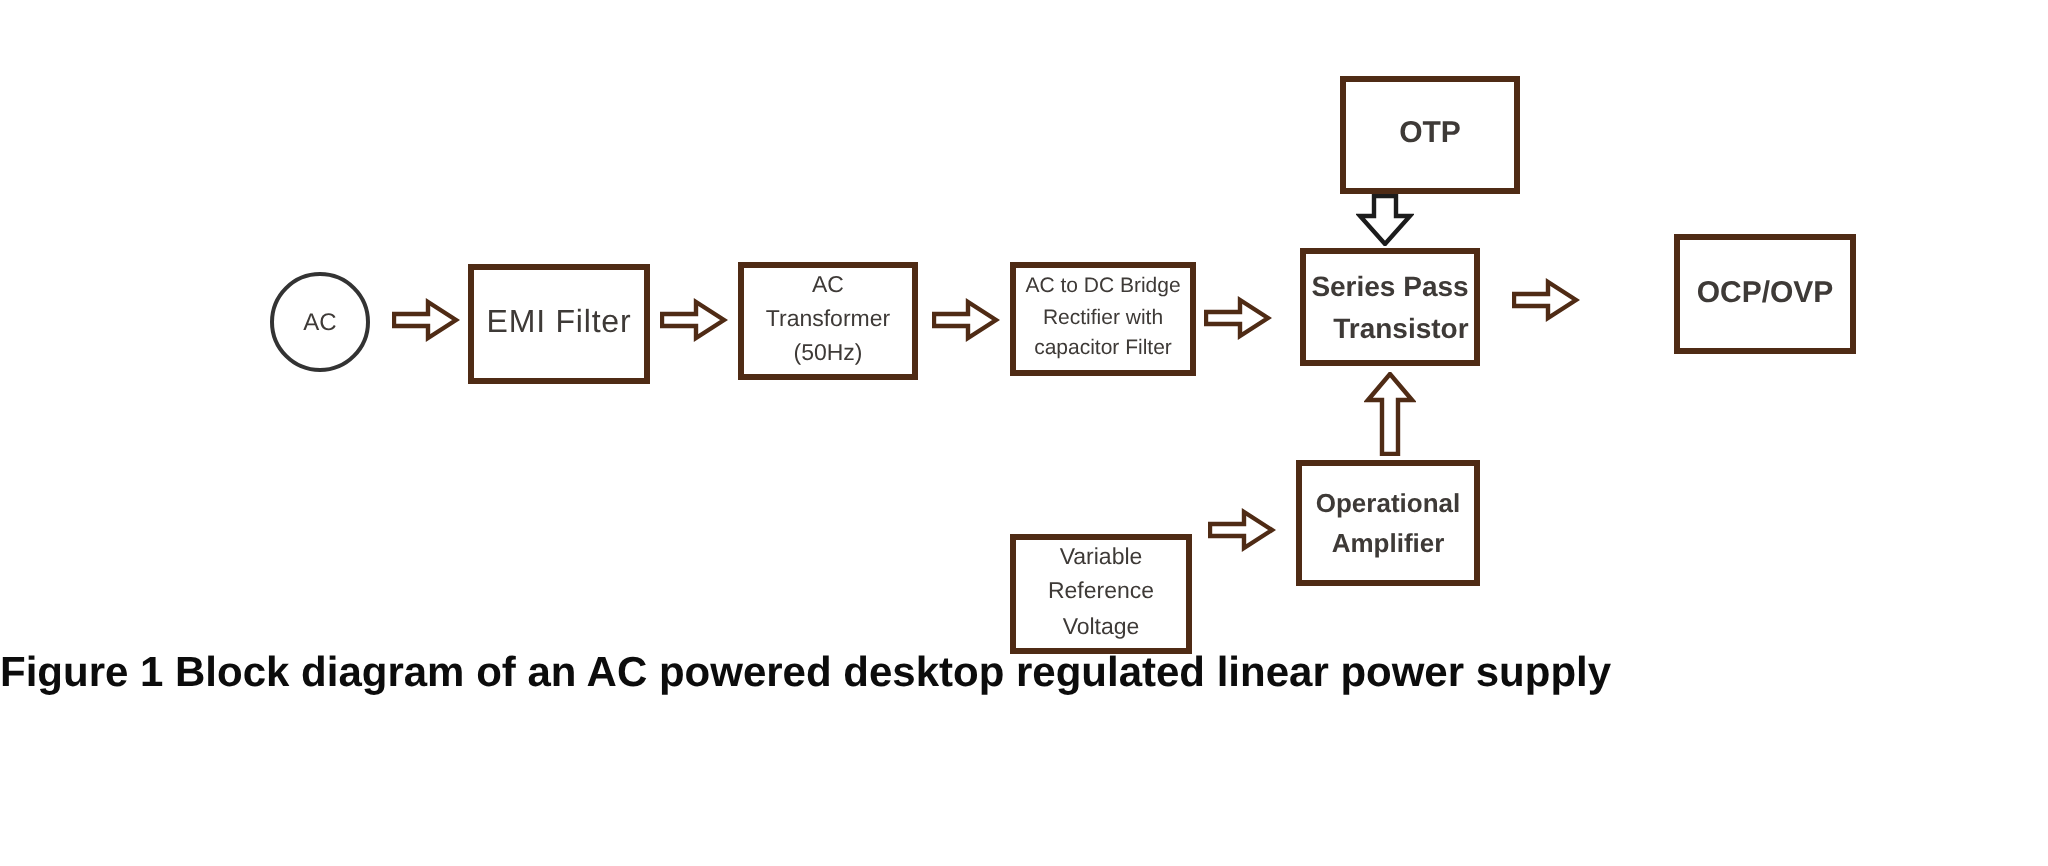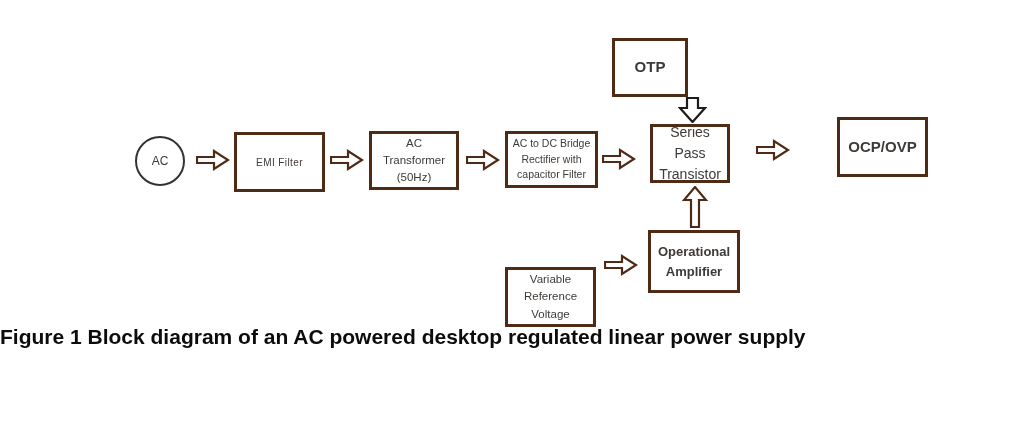--- a/index.html
+++ b/index.html
@@ -39,26 +39,26 @@
     border: 2px solid var(--circle-border);
     border-radius: 50%;
   }
   .arrow { position: absolute; display: block; }
   .arrow polygon { fill: #ffffff; stroke-linejoin: miter; }
   .arrow.brown polygon { stroke: var(--arrow-border); }
   .arrow.black polygon { stroke: var(--otp-arrow-border); }
 
   
   .n-ac     { left: 135px; top: 136px; width: 50px;  height: 50px; font-size: 12px; }
-  .n-emi    { left: 234px; top: 132px; width: 91px;  height: 60px; font-size: 10px; letter-spacing: .4px; }
+  .n-emi    { left: 234px; top: 132px; width: 91px;  height: 60px; font-size: 16px; letter-spacing: .4px; }
   .n-xfmr   { left: 369px; top: 131px; width: 90px;  height: 59px; font-size: 11.5px; }
   .n-bridge { left: 505px; top: 131px; width: 93px;  height: 57px; font-size: 10.5px; }
-  .n-series { left: 650px; top: 124px; width: 80px;  height: 59px; font-size: 14px; font-weight: 400;}
+  .n-series { left: 650px; top: 124px; width: 90px;  height: 59px; font-size: 14px; font-weight: 700; text-align: right;}
   .n-ocp    { left: 837px; top: 117px; width: 91px;  height: 60px; font-size: 15px; font-weight: 600;}
-  .n-otp    { left: 612px; top: 38px;  width: 76px;  height: 59px; font-size: 15px; font-weight: 600;}
+  .n-otp    { left: 670px; top: 38px;  width: 90px;  height: 59px; font-size: 15px; font-weight: 600;}
   .n-opamp  { left: 648px; top: 230px; width: 92px;  height: 63px; font-size: 13px; font-weight: bold; }
   .n-varref { left: 505px; top: 233px; width: 91px;  height: 60px; font-size: 11.5px; margin-top: 34px; }
 
   .a1 { left: 196px; top: 148px; }
   .a2 { left: 330px; top: 148px; }
   .a3 { left: 466px; top: 148px; }
   .a4 { left: 602px; top: 147px; }
   .a5 { left: 756px; top: 138px; }
   .a6 { left: 604px; top: 253px; }
   .a-down { left: 678px; top: 97px; }

